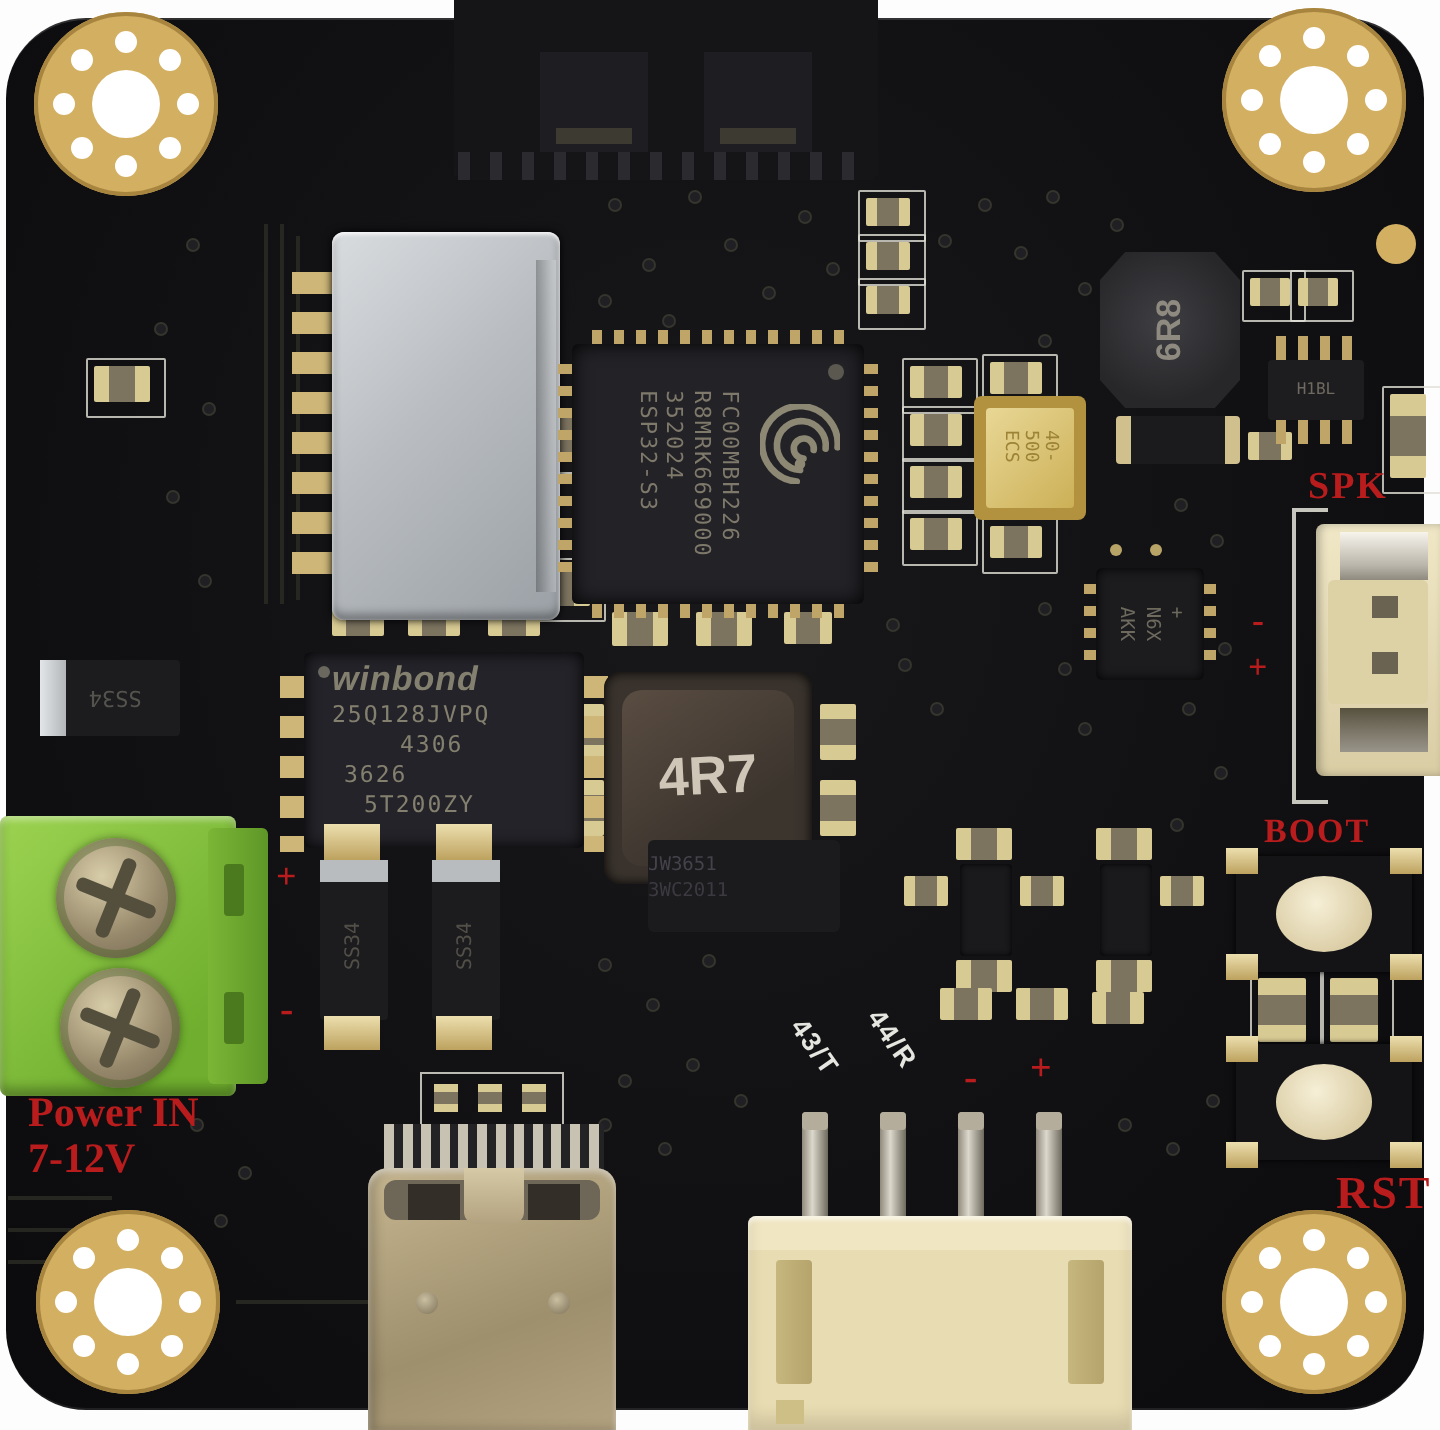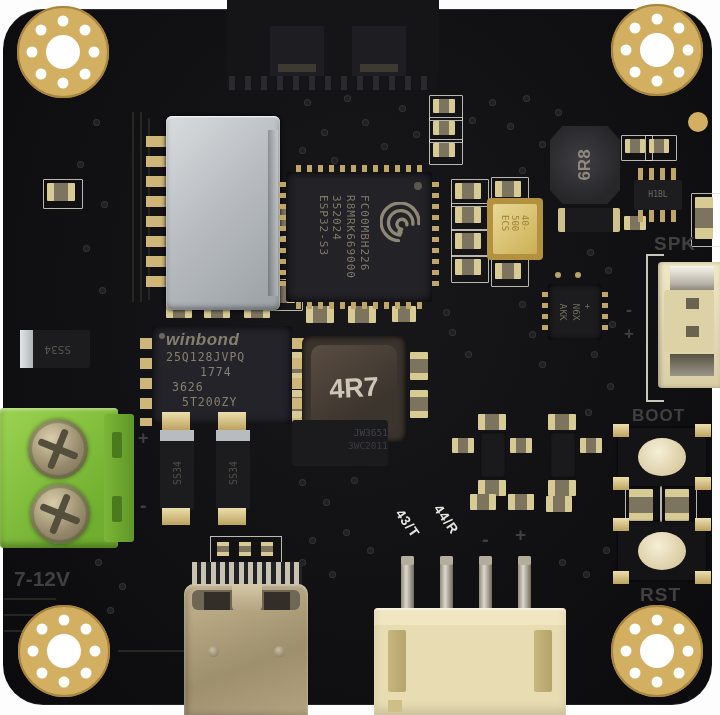--- a/index.html
+++ b/index.html
@@ -8,21 +8,21 @@
   .a{position:absolute;}
   .board{left:3px;top:9px;width:709px;height:694px;border-radius:40px;
          background:radial-gradient(ellipse at 50% 40%, #18181b 0%, #111114 55%, #0b0b0d 100%);
          border-top:1px solid rgba(255,255,255,.15);border-bottom:1px solid rgba(255,255,255,.08);}
   .via{width:5px;height:5px;border-radius:50%;background:#202024;box-shadow:0 0 0 1px #35352d;}
   .trace{background:#2c2c24;opacity:.85;}
   .cap{background:linear-gradient(90deg,#d8ca93 0 26%,#7d7460 26% 74%,#d8ca93 74%);border-radius:1px;}
   .cap.v{background:linear-gradient(180deg,#d8ca93 0 26%,#7d7460 26% 74%,#d8ca93 74%);}
   .silkbox{border:1.5px solid rgba(225,225,215,.8);padding:3px;border-radius:1px;}
   .tbody{background:#1a1a1d;border-radius:2px;box-shadow:inset 0 0 3px #000;}
-  .silk{color:#404040;font-weight:bold;}
+  .silk{color:#b91c1c;font-weight:bold;font-family:Liberation Serif, serif;}
   
   .hole{width:96px;height:96px;}
   
   .sd{background:linear-gradient(135deg,#d9dcdf 0%,#b9bdc1 45%,#9aa0a5 100%);
       border-radius:6px;box-shadow:inset 0 1px 2px #fff,inset 0 -3px 5px rgba(0,0,0,.35),0 0 4px #000;}
   .sdpins{background:repeating-linear-gradient(180deg,#cdb678 0 11px,rgba(0,0,0,0) 11px 20px);}
   
   .esp{background:#232227;border-radius:3px;box-shadow:inset 0 0 10px #000;}
   .esp .dot{position:absolute;right:10px;top:10px;width:8px;height:8px;border-radius:50%;background:#5b584f;}
   .padsH{background:repeating-linear-gradient(90deg,#bfa567 0 5px,rgba(0,0,0,0) 5px 11px);}
@@ -310,30 +310,30 @@
   <div class="a padsH" style="left:638px;top:168px;width:42px;height:12px"></div>
   <div class="a padsH" style="left:638px;top:210px;width:42px;height:12px"></div>
   <div class="a" style="left:634px;top:180px;width:48px;height:30px;background:#1d1d20;border-radius:2px;text-align:center;line-height:30px;font-size:8px;color:#6e6a60;font-family:'DejaVu Sans Mono',monospace">H1BL</div>
 
   <div class="a sdpins" style="left:140px;top:338px;width:12px;height:88px"></div>
   <div class="a sdpins" style="left:292px;top:338px;width:12px;height:88px"></div>
   <div class="a wb" style="left:152px;top:326px;width:140px;height:98px;padding:4px 0 0 14px;box-sizing:border-box">
     <div class="a" style="left:7px;top:7px;width:6px;height:6px;border-radius:50%;background:#6a675f"></div>
     <div class="brand">winbond</div>
     <div class="code">25Q128JVPQ</div>
-    <div class="code" style="padding-left:34px">1774</div>
+    <div class="code" style="padding-left:34px">4306</div>
     <div class="code" style="padding-left:6px">3626</div>
     <div class="code" style="padding-left:16px">5T200ZY</div>
   </div>
 
   <div class="a ind4" style="left:302px;top:336px;width:104px;height:106px">
     <div class="face"></div>
     <div class="a" style="left:50%;top:50%;transform:translate(-50%,-52%) rotate(-3deg);font-weight:bold;font-size:27px;color:#cfc6b8">4R7</div>
   </div>
-  <div class="a" style="left:292px;top:420px;width:96px;height:46px;background:#1b1b1e;border-radius:3px;text-align:right;padding-top:6px;box-sizing:border-box">
+  <div class="a" style="left:324px;top:420px;width:96px;height:46px;background:#1b1b1e;border-radius:3px;text-align:left;padding-top:6px;box-sizing:border-box">
     <div style="font-family:'DejaVu Sans Mono',monospace;font-size:9.5px;color:#45424a;line-height:1.4">JW3651</div>
     <div style="font-family:'DejaVu Sans Mono',monospace;font-size:9.5px;color:#3c3a40;line-height:1.4">3WC2011</div>
   </div>
 
   <div class="a" style="left:20px;top:330px;width:70px;height:38px;background:#1c1c1e;border-radius:2px">
     <div class="a" style="left:0;top:0;width:13px;height:100%;background:linear-gradient(90deg,#e3e6e8,#b3b6b9)"></div>
     <div class="a" style="left:50%;top:50%;transform:translate(-40%,-50%) rotate(180deg);font-size:11px;color:#55534e;font-family:'DejaVu Sans Mono',monospace">SS34</div>
   </div>
 
   <div class="a" style="left:162px;top:412px;width:28px;height:18px;background:linear-gradient(#ecdfae,#bda25f)"></div>
@@ -351,20 +351,21 @@
 
   <div class="a" style="left:0;top:408px;width:118px;height:140px;background:linear-gradient(135deg,#9cd351,#6fae2e 80%);border-radius:4px;box-shadow:inset 0 2px 3px rgba(255,255,255,.4),inset 0 -4px 6px rgba(0,0,0,.3)"></div>
   <div class="a" style="left:104px;top:414px;width:30px;height:128px;background:linear-gradient(90deg,#7cb636,#5e9727);border-radius:3px">
     <div class="a" style="left:8px;top:18px;width:10px;height:26px;background:#4a7a1d;border-radius:2px"></div>
     <div class="a" style="left:8px;top:82px;width:10px;height:26px;background:#4a7a1d;border-radius:2px"></div>
   </div>
   <div class="a screw" style="left:28px;top:419px;width:60px;height:60px"></div>
   <div class="a screw" style="left:30px;top:484px;width:60px;height:60px"></div>
   <div class="a silk" style="left:138px;top:428px;font-size:18px">+</div>
   <div class="a silk" style="left:140px;top:494px;font-size:20px">-</div>
+  <div class="a silk" style="left:14px;top:544px;font-size:21px">Power IN</div>
   <div class="a silk" style="left:14px;top:567px;font-size:21px">7-12V</div>
 
   <div class="a silk" style="left:654px;top:233px;font-size:19px;letter-spacing:1px">SPK</div>
   <div class="a" style="left:646px;top:254px;width:16px;height:144px;border-left:2px solid rgba(230,230,220,.85);border-top:2px solid rgba(230,230,220,.85);border-bottom:2px solid rgba(230,230,220,.85)"></div>
   <div class="a" style="left:658px;top:262px;width:62px;height:126px;background:linear-gradient(180deg,#f0e7c6,#d9cda4);border-radius:4px 0 0 4px;box-shadow:inset 2px 0 4px rgba(0,0,0,.25)">
     <div class="a" style="left:12px;top:4px;width:44px;height:24px;background:linear-gradient(180deg,#f7f4ec,#b9b5aa 70%,#8e8a7e)"></div>
     <div class="a" style="left:6px;top:28px;width:50px;height:62px;background:#ddd1a6;border-radius:3px">
       <div class="a" style="left:22px;top:8px;width:13px;height:11px;background:#6b6352"></div>
       <div class="a" style="left:22px;top:36px;width:13px;height:11px;background:#6b6352"></div>
     </div>
@@ -381,21 +382,21 @@
       <i class="p4"></i>
     <b></b>
   </div>
   <div class="a tact" style="left:618px;top:522px">
     <i class="p1"></i>
       <i class="p2"></i>
       <i class="p3"></i>
       <i class="p4"></i>
     <b></b>
   </div>
-  <div class="a silk" style="left:640px;top:584px;font-size:19px;letter-spacing:1px">RST</div>
+  <div class="a silk" style="left:668px;top:584px;font-size:23px;letter-spacing:1px">RST</div>
 
   <div class="a" style="left:210px;top:536px;width:70px;height:26px;border:1.5px solid rgba(230,230,220,.8)">
     <div class="a" style="left:6px;top:5px;width:12px;height:14px;background:linear-gradient(180deg,#d8ca93 0 28%,#7d7460 28% 72%,#d8ca93 72%)"></div>
     <div class="a" style="left:28px;top:5px;width:12px;height:14px;background:linear-gradient(180deg,#d8ca93 0 28%,#7d7460 28% 72%,#d8ca93 72%)"></div>
     <div class="a" style="left:50px;top:5px;width:12px;height:14px;background:linear-gradient(180deg,#d8ca93 0 28%,#7d7460 28% 72%,#d8ca93 72%)"></div>
   </div>
   <div class="a" style="left:192px;top:562px;width:110px;height:24px;background:repeating-linear-gradient(90deg,#c8c2b2 0 5px,#232326 5px 9.3px)"></div>
   <div class="a" style="left:184px;top:584px;width:124px;height:131px;background:linear-gradient(160deg,#c6b690,#9e8f6d 60%,#b3a27f);border-radius:10px 10px 0 0;box-shadow:inset 0 2px 3px rgba(255,255,255,.5),inset 3px 0 6px rgba(0,0,0,.25)">
     <div class="a" style="left:8px;top:6px;width:108px;height:20px;background:#6e6657;border-radius:6px"></div>
     <div class="a" style="left:20px;top:8px;width:26px;height:18px;background:#332f28"></div>

